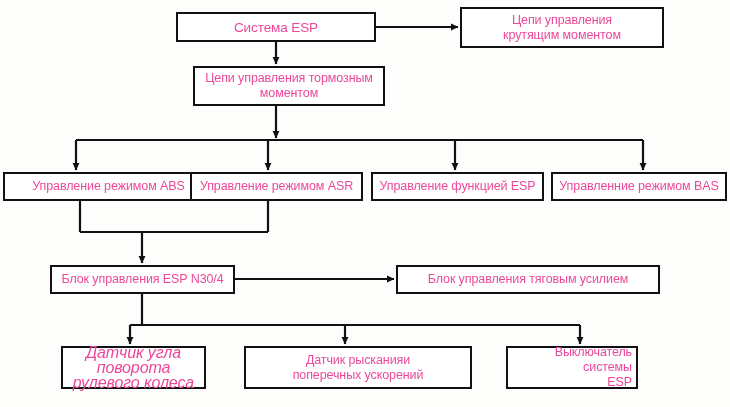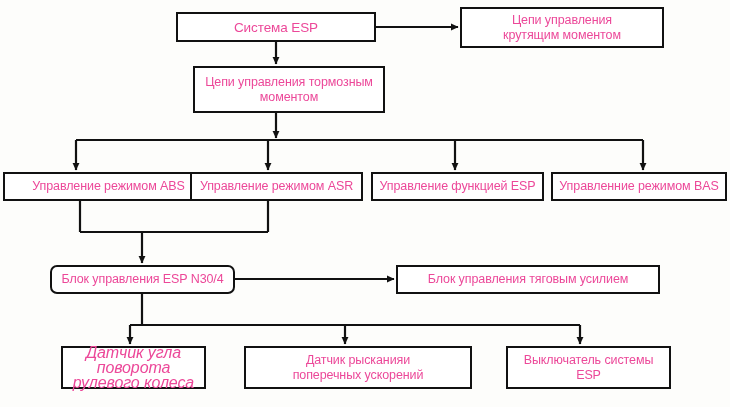--- a/index.html
+++ b/index.html
@@ -77,49 +77,49 @@
   </svg>
 
   <div id="node-layer">
       <div class="node-box" style="left: 176px; top: 12px; width: 200px; height: 30px;">
         <span class="node-label" style="font-size: 13.5px;">Система ESP</span>
       </div>
       <div class="node-box" style="left: 460px; top: 7px; width: 204px; height: 41px;">
         <span class="node-label" style="font-size: 12.5px;">Цепи управления
 крутящим моментом</span>
       </div>
-      <div class="node-box" style="left: 193px; top: 66px; width: 192px; height: 47px;">
+      <div class="node-box" style="left: 193px; top: 66px; width: 192px; height: 40px;">
         <span class="node-label" style="font-size: 12.5px;">Цепи управления тормозным
 моментом</span>
       </div>
       <div class="node-box" style="left: 3px; top: 172px; width: 211px; height: 29px;">
         <span class="node-label" style="font-size: 12.5px;">Управление режимом ABS</span>
       </div>
       <div class="node-box" style="left: 190px; top: 172px; width: 173px; height: 29px;">
         <span class="node-label" style="font-size: 12.5px;">Управление режимом ASR</span>
       </div>
       <div class="node-box" style="left: 371px; top: 172px; width: 173px; height: 29px;">
         <span class="node-label" style="font-size: 12.5px;">Управление функцией ESP</span>
       </div>
       <div class="node-box" style="left: 551px; top: 172px; width: 176px; height: 29px;">
         <span class="node-label" style="font-size: 12.5px;">Управленние режимом BAS</span>
       </div>
-      <div class="node-box" style="left: 50px; top: 265px; width: 185px; height: 29px; border-radius: 7px;">
+      <div class="node-box" style="left: 50px; top: 265px; width: 185px; height: 29px;">
         <span class="node-label" style="font-size: 12.5px;">Блок управления ESP N30/4</span>
       </div>
       <div class="node-box" style="left: 396px; top: 265px; width: 264px; height: 29px;">
         <span class="node-label" style="font-size: 12.5px;">Блок управления тяговым усилием</span>
       </div>
       <div class="node-box" style="left: 61px; top: 346px; width: 145px; height: 43px;">
         <span class="node-label" style="font-size: 16px; font-style: italic;">Датчик угла поворота
 рулевого колеса</span>
       </div>
       <div class="node-box" style="left: 244px; top: 346px; width: 228px; height: 43px;">
         <span class="node-label" style="font-size: 12.5px;">Датчик рысканияи
 поперечных ускорений</span>
       </div>
-      <div class="node-box" style="left: 506px; top: 346px; width: 165px; height: 43px;">
+      <div class="node-box" style="left: 506px; top: 346px; width: 132px; height: 43px; text-align: right;">
         <span class="node-label" style="font-size: 12.5px;">Выключатель системы
 ESP</span>
       </div>
     </div>
 
 </div>
 
 </body></html>

